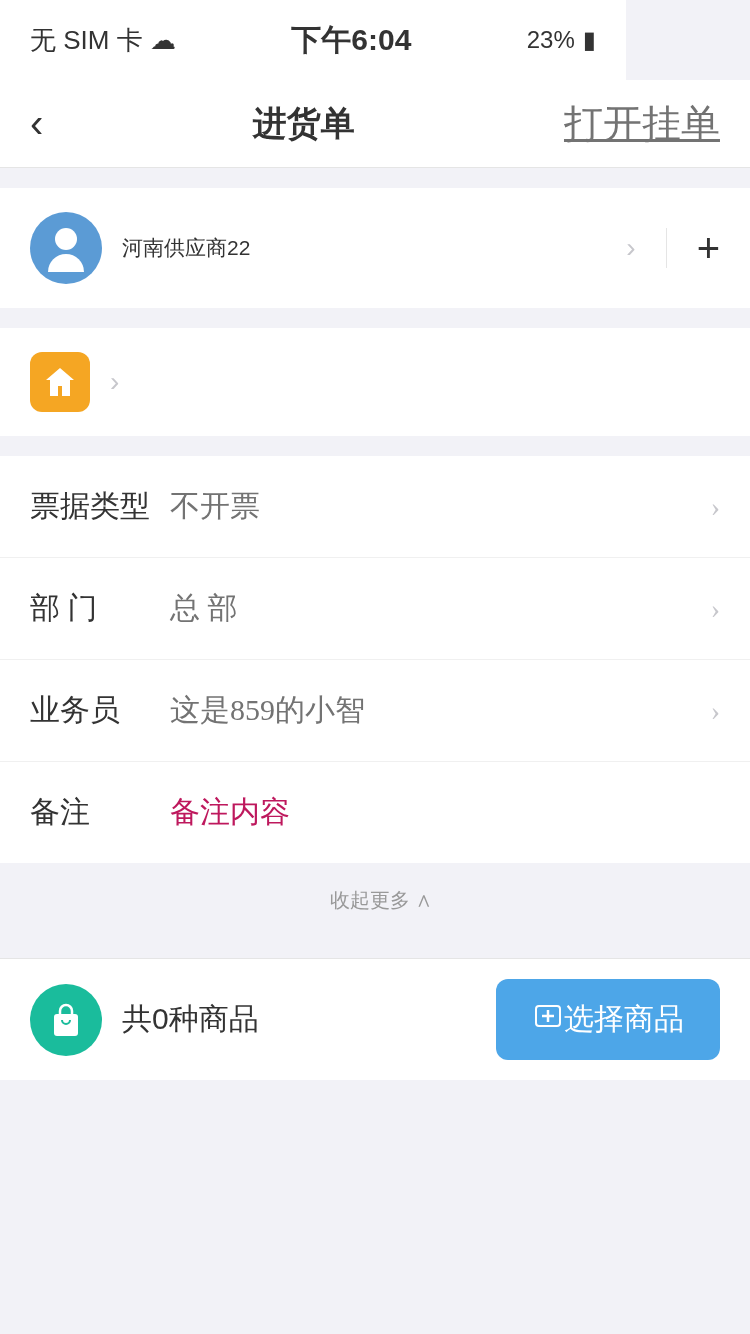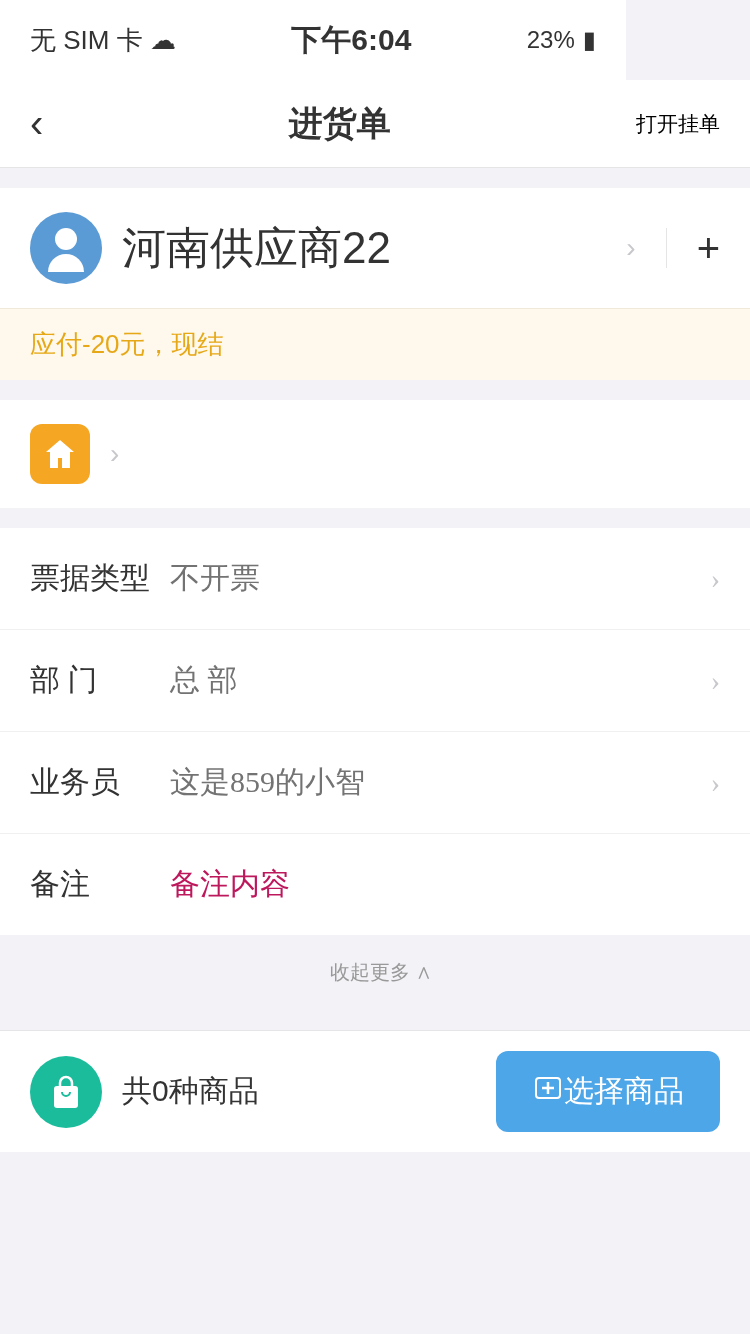--- a/index.html
+++ b/index.html
@@ -44,23 +44,24 @@
       font-size: 40px;
       color: #333;
       cursor: pointer;
     }
     .nav-title {
       font-size: 34px;
       font-weight: 600;
       color: #333;
     }
     .nav-action {
-      font-size: 21px;
-      color: #000000;
+      font-size: 39px;
+      color: #737373;
       cursor: pointer;
+      text-decoration: underline;
     }
 
     
     .section-gap {
       height: 20px;
       background: #f2f2f7;
     }
 
     
     .card-section {
@@ -100,21 +101,21 @@
     }
     .avatar-body {
       width: 36px;
       height: 18px;
       background: #fff;
       border-radius: 18px 18px 0 0;
       margin: 0 auto;
     }
     .supplier-name {
       flex: 1;
-      font-size: 44px;
+      font-size: 21px;
       color: #333;
     }
     .supplier-right {
       display: flex;
       align-items: center;
       gap: 30px;
     }
     .chevron-icon {
       color: #c7c7cc;
       font-size: 28px;
@@ -280,21 +281,20 @@
       </div>
     </div>
     <span class="supplier-name">河南供应商22</span>
     <div class="supplier-right">
       <span class="chevron-icon">›</span>
       <div class="supplier-divider"></div>
       <span class="plus-icon">+</span>
     </div>
   </div>
 
-  <div class="notice-banner">应付-20元，现结</div>
 </div>
 
 <div class="section-gap"></div>
 
 <div class="card-section">
   <div class="warehouse-row">
     <div class="warehouse-icon">
 
       <svg width="36" height="36" viewBox="0 0 36 36" fill="none">
         <path d="M18 4L4 16H8V32H16V22H20V32H28V16H32L18 4Z" fill="white"></path>

